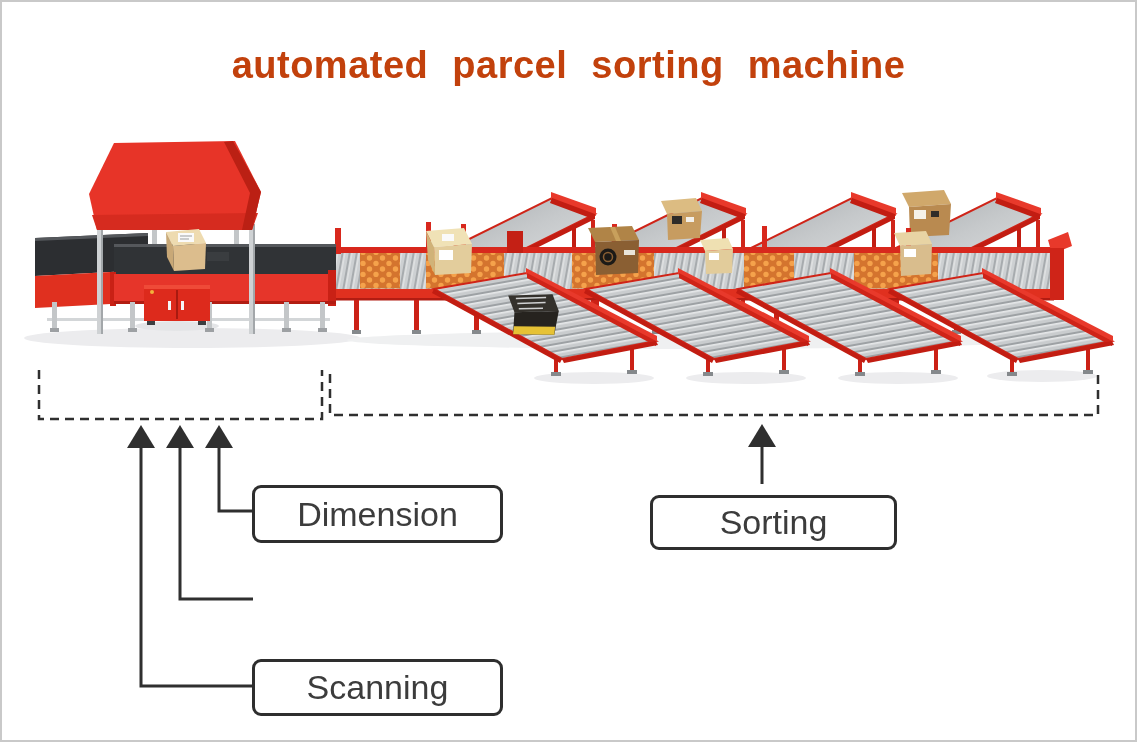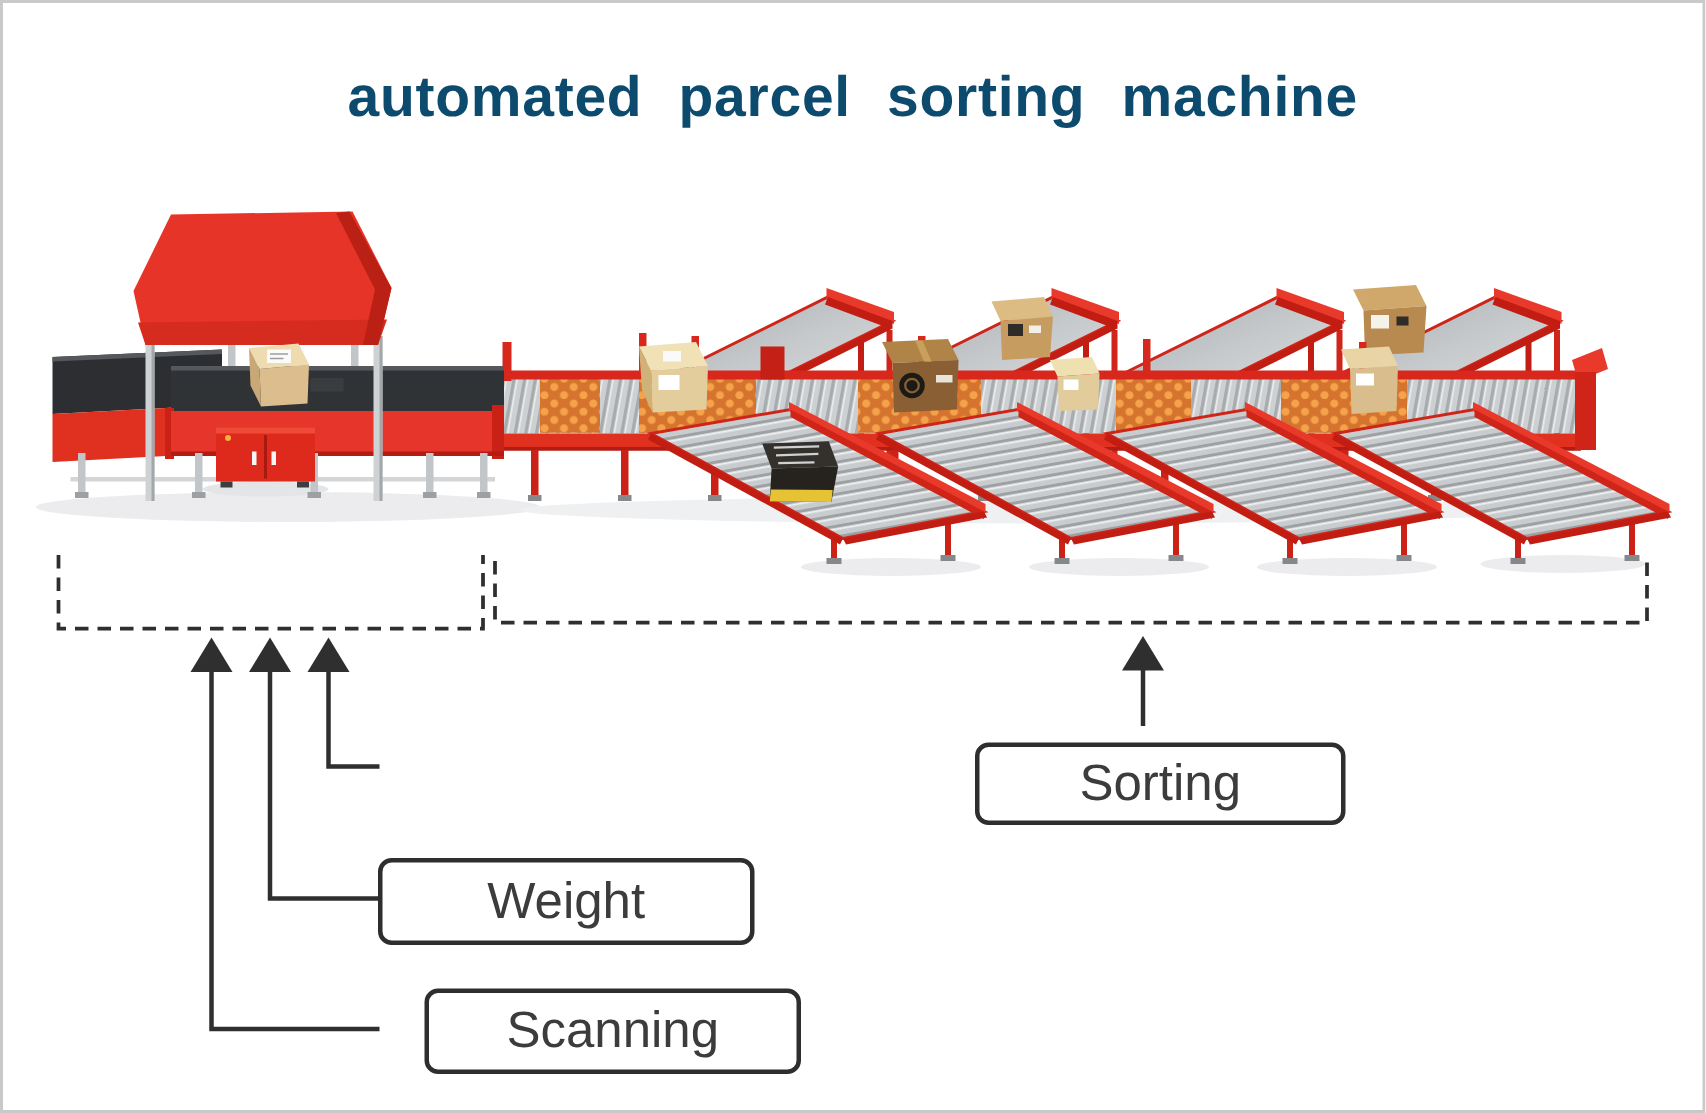--- a/index.html
+++ b/index.html
@@ -1,28 +1,28 @@
 <!DOCTYPE html>
 <html><head>
 <meta charset="utf-8">
 <style>
   html,body{margin:0;padding:0;background:#fff;}
   .page{position:relative;width:1137px;height:742px;box-sizing:border-box;
         border:2px solid #c9c9c9;background:#ffffff;overflow:hidden;
         font-family:"Liberation Sans",sans-serif;}
   .title{position:absolute;top:42px;left:0;width:100%;text-align:center;
-         font-size:38px;font-weight:700;color:#0c4a6e;letter-spacing:.5px;
+         font-size:38px;font-weight:700;color:#c2410c;letter-spacing:.5px;
          word-spacing:13px;}
   .diagram-svg{position:absolute;left:0;top:0;width:1137px;height:742px;}
   .label-box{position:absolute;background:#fff;border:3px solid #2e2e2e;
              border-radius:9px;display:flex;align-items:center;justify-content:center;
              font-size:34px;color:#3c3c3c;}
   #lbl-dimension{left:250px;top:483px;width:245px;height:52px;}
   #lbl-weight{left:250px;top:570px;width:245px;height:52px;}
-  #lbl-scanning{left:250px;top:657px;width:245px;height:51px;margin-left:31px;}
+  #lbl-scanning{left:250px;top:657px;width:245px;height:51px;}
   #lbl-sorting{left:648px;top:481px;width:241px;height:49px;margin-top:12px;}
 </style>
 </head>
 <body>
 
 <div class="page">
 
   <div class="title">automated parcel sorting machine</div>
 
   <svg class="diagram-svg" viewBox="0 0 1137 742">
@@ -272,22 +272,22 @@
         <polygon points="217,423 203,446 231,446" fill="#2f2f2f"></polygon>
         <path d="M217,445 V509 H251" fill="none" stroke="#2f2f2f" stroke-width="3"></path>
       </g>
       <g>
         <polygon points="760,422 746,445 774,445" fill="#2f2f2f"></polygon>
         <path d="M760,444 V482" fill="none" stroke="#2f2f2f" stroke-width="3"></path>
       </g>
     </g>
   </svg>
 
-  <div class="label-box" id="lbl-weight">
-    <span>Weight</span>
+  <div class="label-box" id="lbl-dimension">
+    <span>Dimension</span>
   </div>
   <div class="label-box" id="lbl-scanning">
     <span>Scanning</span>
   </div>
   <div class="label-box" id="lbl-sorting">
     <span>Sorting</span>
   </div>
 
 </div>
 

